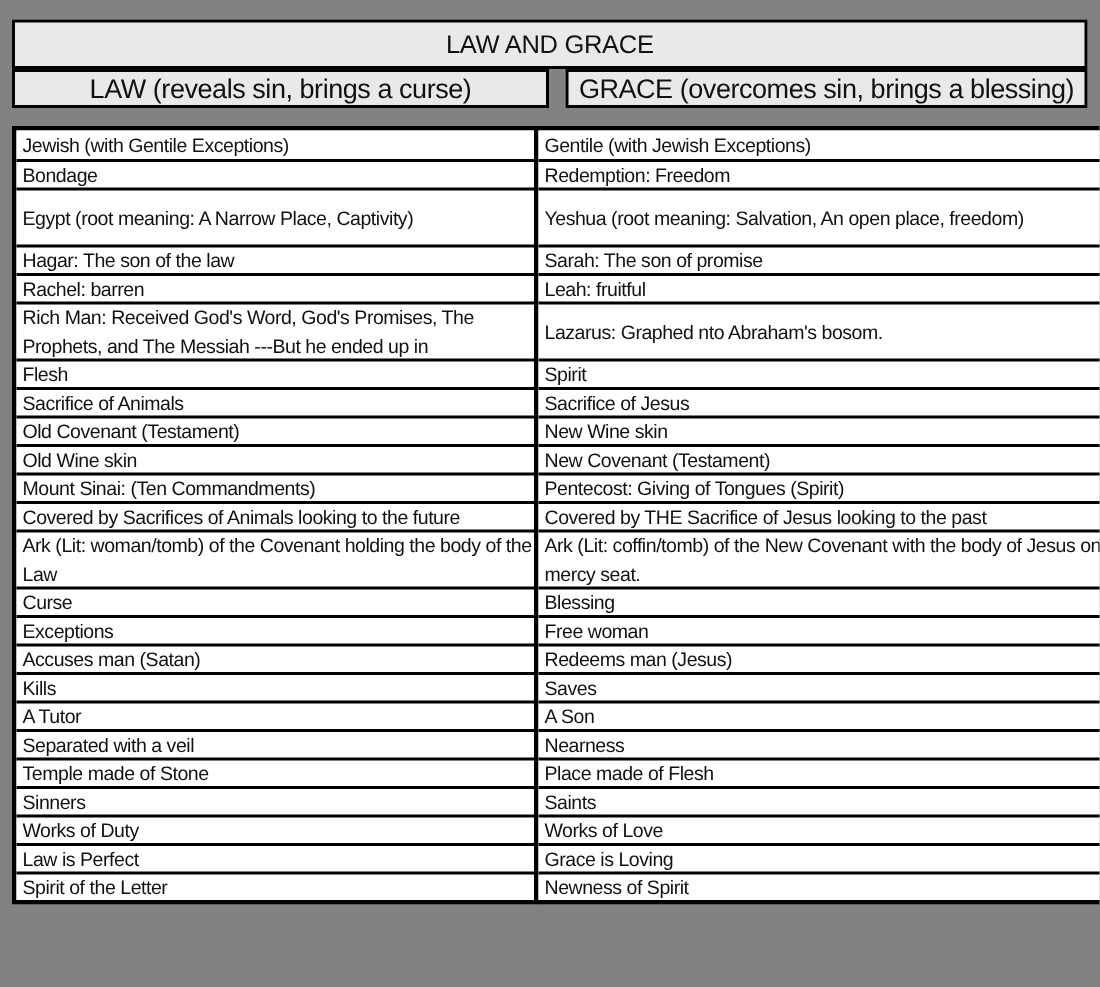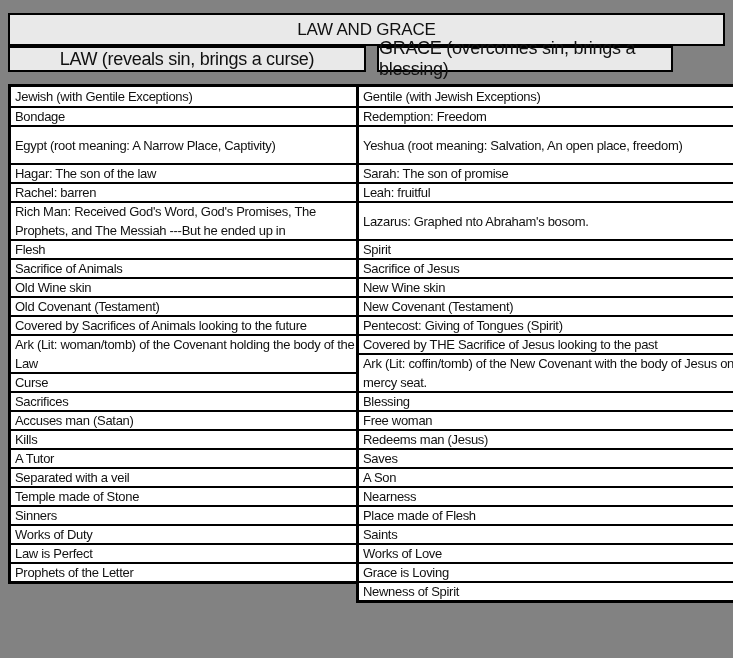--- a/index.html
+++ b/index.html
@@ -34,21 +34,21 @@
     height: 26px;
     background: #e9e9e9;
     border: 2px solid #000;
     display: flex;
     align-items: center;
     justify-content: center;
     font-size: 18px;
     letter-spacing: -0.3px;
   }
   .header-box.left  { left: 8px;   width: 358px; }
-  .header-box.right { left: 377px; width: 296px; }
+  .header-box.right { left: 377px; width: 348px; }
   .body-box {
     position: absolute;
     top: 84px;
     background: #ffffff;
     border: 3px solid #000;
   }
   .body-box.left  { left: 8px;   width: 358px; }
   .body-box.right { left: 356px; width: 420px; }
   .row {
     height: 19px;
@@ -78,35 +78,36 @@
 
   <div class="body-box left">
       <div class="row">Jewish (with Gentile Exceptions)</div>
       <div class="row">Bondage</div>
       <div class="row tall">Egypt (root meaning: A Narrow Place, Captivity)</div>
       <div class="row">Hagar: The son of the law</div>
       <div class="row">Rachel: barren</div>
       <div class="row tall">Rich Man: Received God's Word, God's Promises, The Prophets, and The Messiah ---But he ended up in</div>
       <div class="row">Flesh</div>
       <div class="row">Sacrifice of Animals</div>
+      <div class="row">Old Covenant (Testament)</div>
       <div class="row">Old Wine skin</div>
-      <div class="row">Old Covenant (Testament)</div>
+      <div class="row">Mount Sinai: (Ten Commandments)</div>
       <div class="row">Covered by Sacrifices of Animals looking to the future</div>
       <div class="row tall">Ark (Lit: woman/tomb) of the Covenant holding the body of the Law</div>
       <div class="row">Curse</div>
-      <div class="row">Sacrifices</div>
+      <div class="row">Exceptions</div>
       <div class="row">Accuses man (Satan)</div>
       <div class="row">Kills</div>
       <div class="row">A Tutor</div>
       <div class="row">Separated with a veil</div>
       <div class="row">Temple made of Stone</div>
       <div class="row">Sinners</div>
       <div class="row">Works of Duty</div>
       <div class="row">Law is Perfect</div>
-      <div class="row">Prophets of the Letter</div>
+      <div class="row">Spirit of the Letter</div>
     </div>
 
   <div class="body-box right">
       <div class="row">Gentile (with Jewish Exceptions)</div>
       <div class="row">Redemption: Freedom</div>
       <div class="row tall">Yeshua (root meaning: Salvation, An open place, freedom)</div>
       <div class="row">Sarah: The son of promise</div>
       <div class="row">Leah: fruitful</div>
       <div class="row tall">Lazarus: Graphed nto Abraham's bosom.</div>
       <div class="row">Spirit</div>

